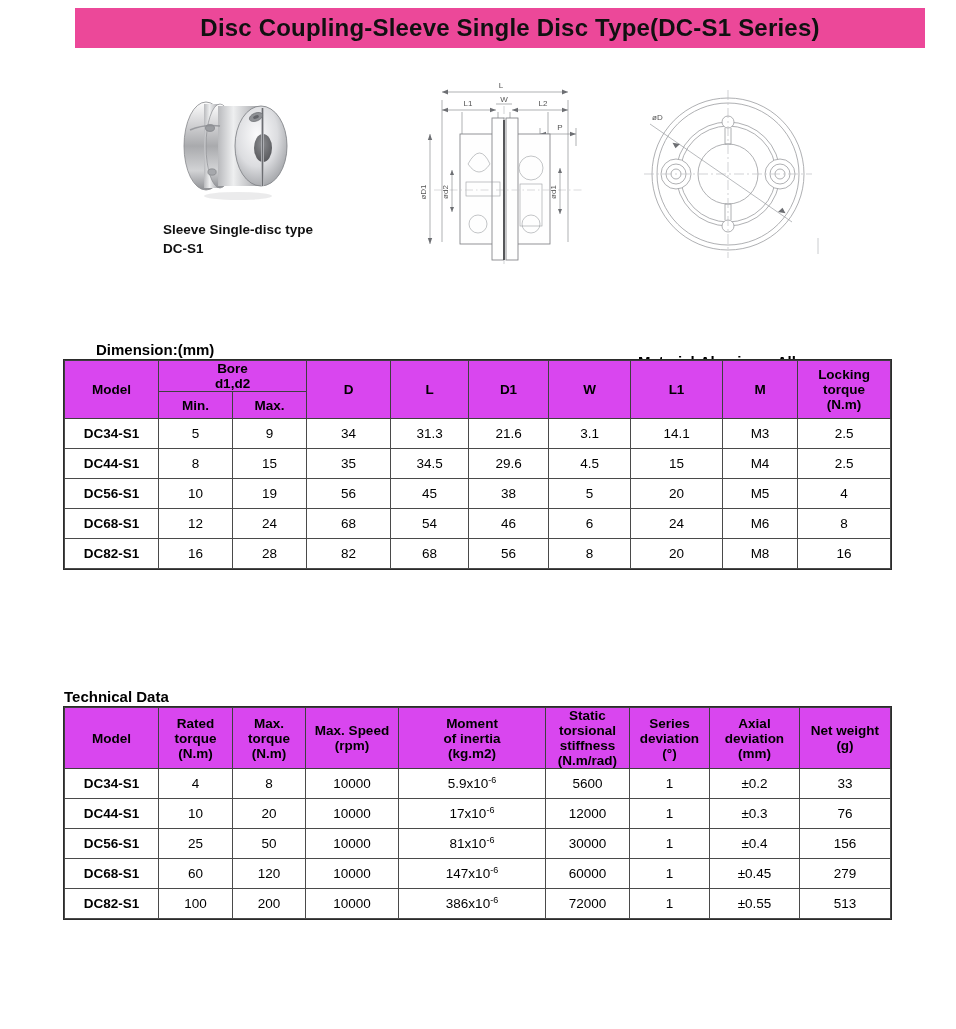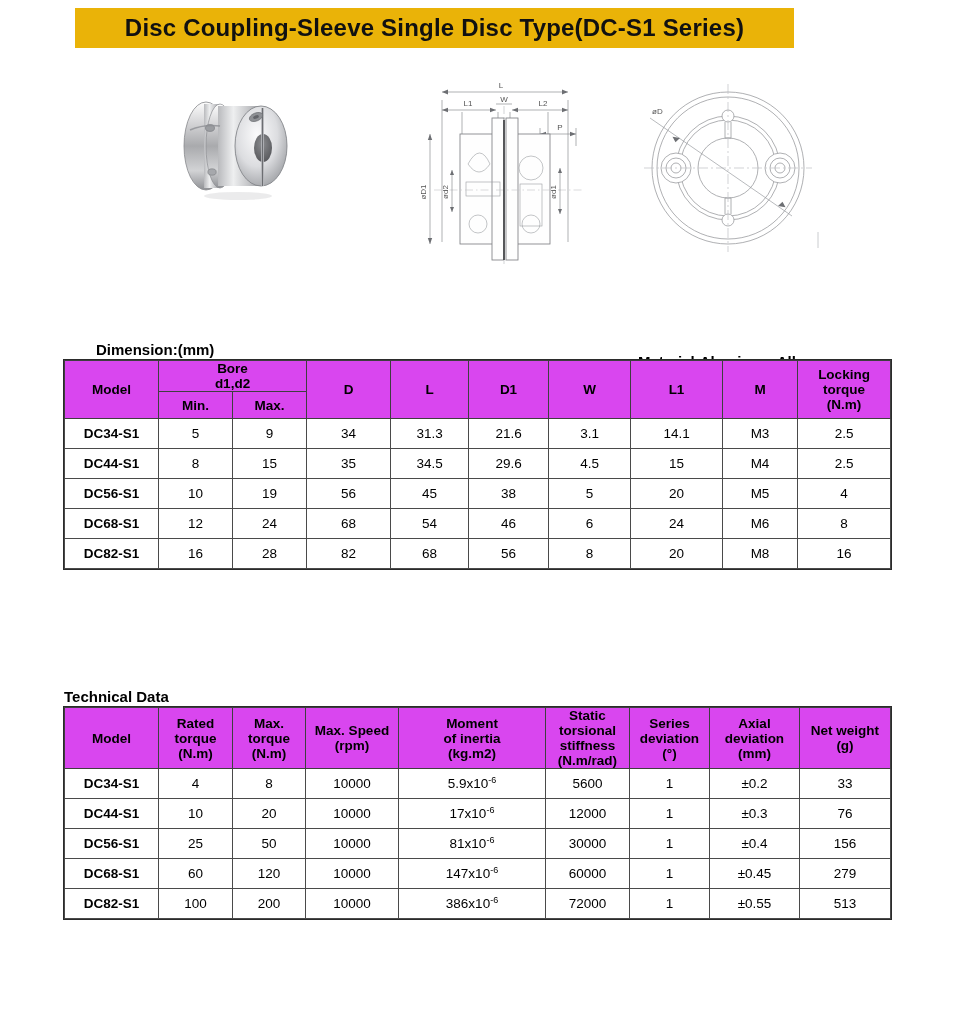--- a/index.html
+++ b/index.html
@@ -14,26 +14,27 @@
     font-family: "Liberation Sans", sans-serif;
     color: #000000;
     overflow: hidden;
   }
 
   
   #title-banner {
     position: absolute;
     left: 75px;
     top: 8px;
-    width: 719px;
+    width: 830px;
     height: 40px;
-    background: #eab308;
+    background: #ec4899;
     display: flex;
     align-items: center;
     justify-content: center;
+    padding-left: 20px;
   }
   #title-banner .title-text {
     font-size: 24px;
     font-weight: 700;
     letter-spacing: .2px;
     color: #111;
     white-space: nowrap;
   }
 
   
@@ -65,21 +66,21 @@
 
   
   #side-drawing {
     position: absolute;
     left: 400px;
     top: 10px;
   }
   #front-drawing {
     position: absolute;
     left: 620px;
-    top: 14px;
+    top: 20px;
   }
 
   
   .section-caption {
     position: absolute;
     font-size: 15px;
     font-weight: 700;
     color: #000;
     white-space: nowrap;
   }
@@ -194,20 +195,24 @@
 
       <ellipse cx="50" cy="44" rx="4.5" ry="3.4" fill="#9b9da1" stroke="#74767a" stroke-width="0.6"></ellipse>
       <ellipse cx="52" cy="88" rx="4.2" ry="3.2" fill="#a6a8ac" stroke="#7a7c80" stroke-width="0.6"></ellipse>
 
       <path d="M30 46 Q 44 40 60 42" stroke="#8d8f93" stroke-width="1.4" fill="none" opacity="0.8"></path>
 
       <ellipse cx="78" cy="112" rx="34" ry="4" fill="#d7d8da" opacity="0.5"></ellipse>
     </svg>
   </div>
 
+  <div id="product-caption">
+    <div>Sleeve Single-disc type</div>
+    <div>DC-S1</div>
+  </div>
 
   <div id="side-drawing">
     <svg width="215" height="195" viewBox="0 0 215 195">
       <g stroke="#8d8f93" fill="none" stroke-width="0.7">
 
         <path d="M42 28 L42 170"></path>
         <path d="M168 28 L168 170"></path>
         <path d="M62 40 L62 170"></path>
         <path d="M98 40 L98 60"></path>
         <path d="M110 40 L110 60"></path>

